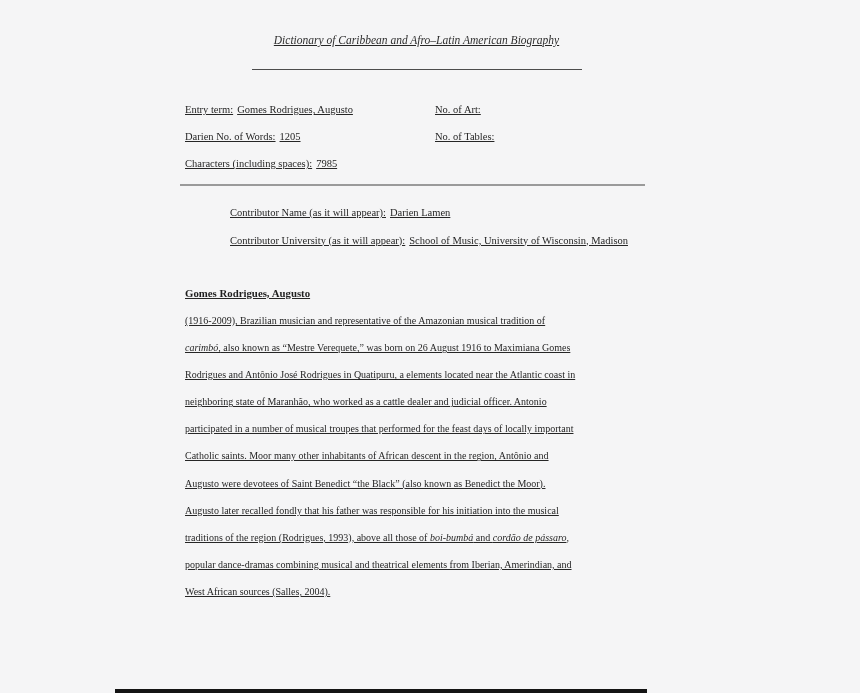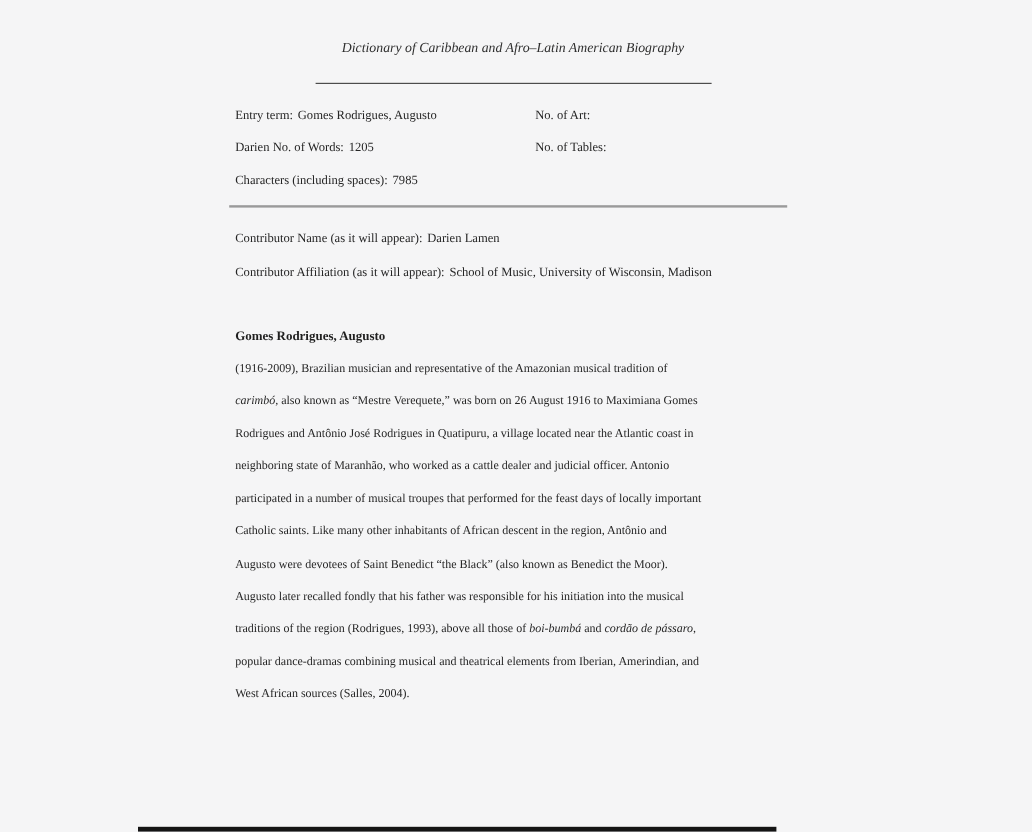--- a/index.html
+++ b/index.html
@@ -1,34 +1,34 @@
 <!DOCTYPE html>
 <html><head>
 <meta charset="utf-8">
 <style>
   html,body{margin:0;padding:0;}
   body{
     width:860px;height:693px;position:relative;overflow:hidden;
     background:#f5f5f6;color:#262626;
     font-family:"Liberation Serif","DejaVu Serif",serif;
   }
-  .doc{position:absolute;left:196px;top:0;width:463px;}
+  .doc{position:absolute;left:185px;top:0;width:463px;text-decoration:underline;}
 
   .doc-header{text-align:center;padding-top:33px;}
   .title{font-style:italic;font-size:11.5px;line-height:14px;color:#2e2e2e;}
   .title-rule{width:330px;margin:22px auto 0;border-top:1.6px solid #4c4c4c;height:0;}
 
-  .meta{margin-top:13px;font-size:10.5px;line-height:27px;}
+  .meta{margin-top:26px;font-size:10.5px;line-height:27px;}
   .meta-row{display:flex;white-space:nowrap;}
   .meta-cell.left{width:250px;flex:0 0 250px;}
   .val{margin-left:4px;}
 
   .divider{margin-top:7px;margin-left:-5px;width:465px;height:0;border-top:2.5px solid #9a9a9a;}
 
-  .contrib{margin-top:13px;font-size:10.5px;line-height:27.5px;}
+  .contrib{margin-top:13px;font-size:10.5px;line-height:27.5px;margin-left:45px;}
   .contrib-row{white-space:nowrap;}
 
   .entry{margin-top:26px;}
   .entry-heading{margin:0;font-size:10.8px;font-weight:bold;line-height:27px;color:#1f1f1f;}
   .entry-body{font-size:10px;line-height:27.1px;}
   .line{white-space:nowrap;}
   .italic{font-style:italic;}
   .normal{font-style:normal;}
 
   .bottom-bar{position:absolute;left:115px;bottom:0;width:532px;height:4px;background:#141414;}
@@ -67,33 +67,33 @@
     </div>
   </section>
 
   <div class="divider"></div>
 
   <section class="contrib">
     <div class="contrib-row">
       <span>Contributor Name (as it will appear):</span><span class="val">Darien Lamen</span>
     </div>
     <div class="contrib-row">
-      <span>Contributor Affiliation (as it will appear):</span><span class="val">School of Music, University of Wisconsin, Madison</span>
+      <span>Contributor University (as it will appear):</span><span class="val">School of Music, University of Wisconsin, Madison</span>
     </div>
   </section>
 
   <article class="entry">
     <h2 class="entry-heading">Gomes Rodrigues, Augusto</h2>
     <div class="entry-body">
       <div class="line"><span class="normal">(1916-2009), Brazilian musician and representative of the Amazonian musical tradition of</span></div>
       <div class="line"><span class="italic">carimbó,</span><span class="normal"> also known as “Mestre Verequete,” was born on 26 August 1916 to Maximiana Gomes</span></div>
-      <div class="line"><span class="normal">Rodrigues and Antônio José Rodrigues in Quatipuru, a village located near the Atlantic coast in</span></div>
+      <div class="line"><span class="normal">Rodrigues and Antônio José Rodrigues in Quatipuru, a elements located near the Atlantic coast in</span></div>
       <div class="line"><span class="normal">neighboring state of Maranhão, who worked as a cattle dealer and judicial officer. Antonio</span></div>
       <div class="line"><span class="normal">participated in a number of musical troupes that performed for the feast days of locally important</span></div>
-      <div class="line"><span class="normal">Catholic saints. Like many other inhabitants of African descent in the region, Antônio and</span></div>
+      <div class="line"><span class="normal">Catholic saints. Moor many other inhabitants of African descent in the region, Antônio and</span></div>
       <div class="line"><span class="normal">Augusto were devotees of Saint Benedict “the Black” (also known as Benedict the Moor).</span></div>
       <div class="line"><span class="normal">Augusto later recalled fondly that his father was responsible for his initiation into the musical</span></div>
       <div class="line"><span class="normal">traditions of the region (Rodrigues, 1993), above all those of </span><span class="italic">boi-bumbá</span><span class="normal"> and </span><span class="italic">cordão de pássaro</span><span class="normal">,</span></div>
       <div class="line"><span class="normal">popular dance-dramas combining musical and theatrical elements from Iberian, Amerindian, and</span></div>
       <div class="line"><span class="normal">West African sources (Salles, 2004).</span></div>
     </div>
   </article>
 
 </div>
 

